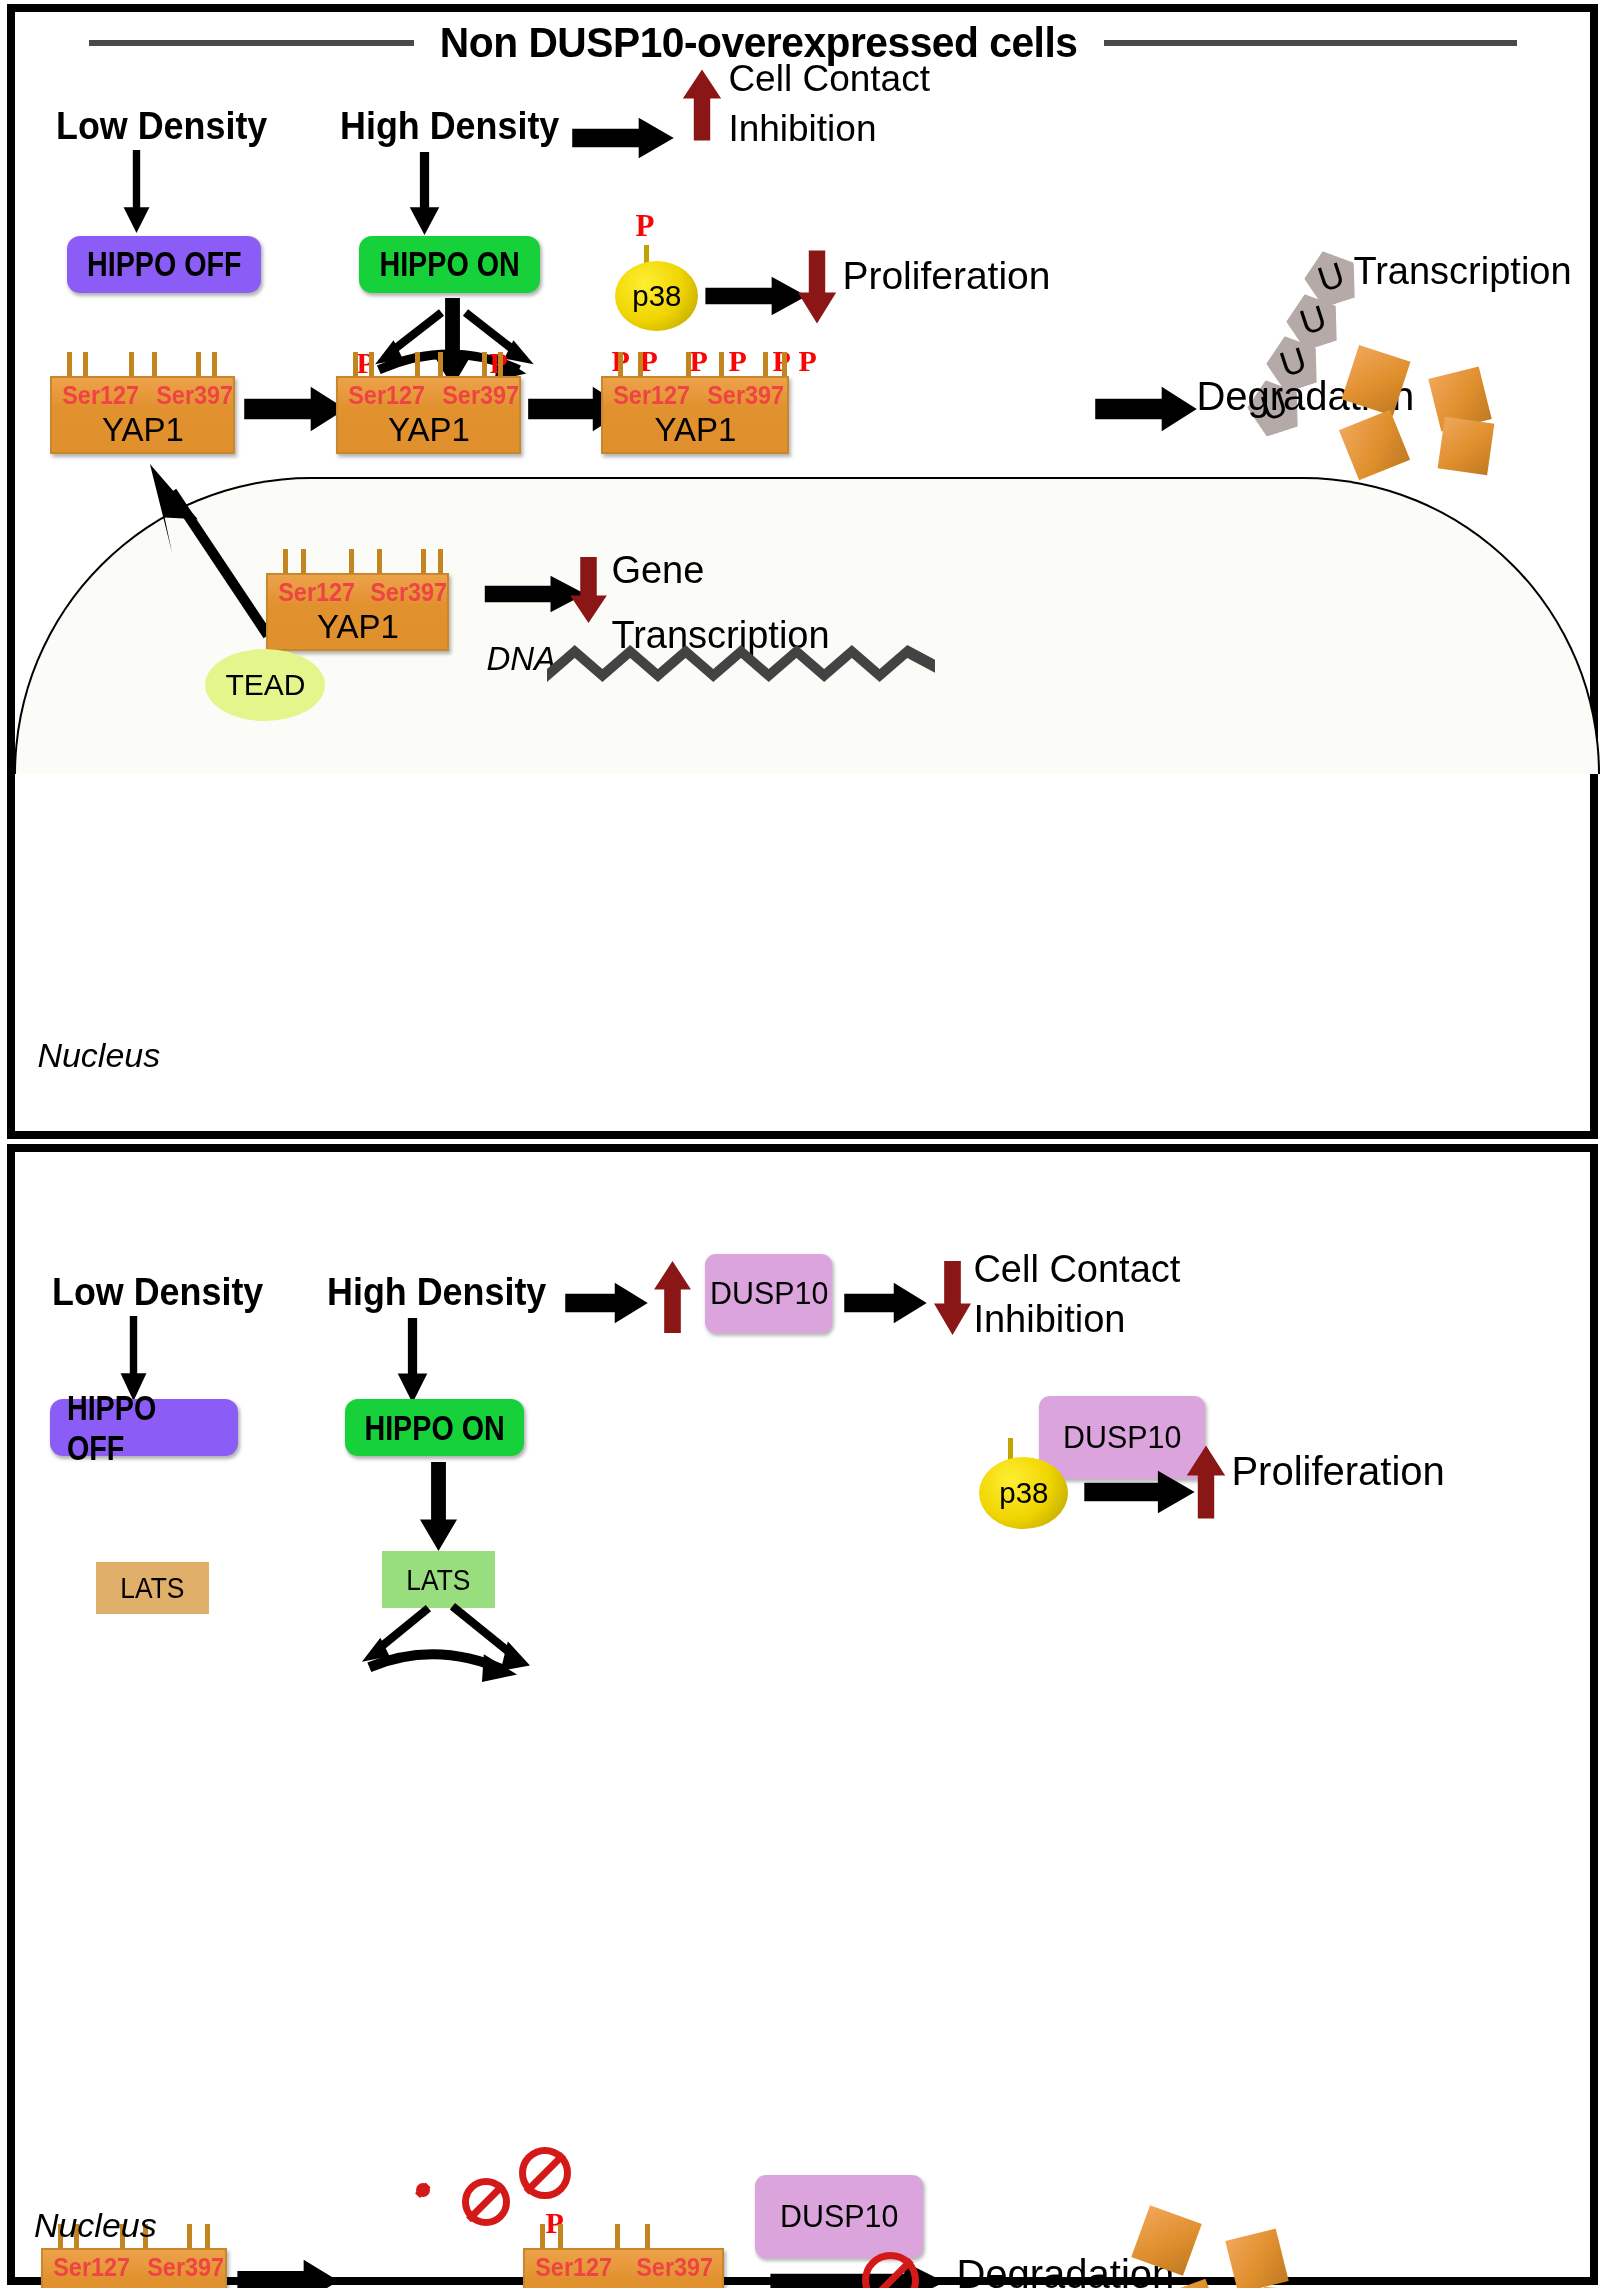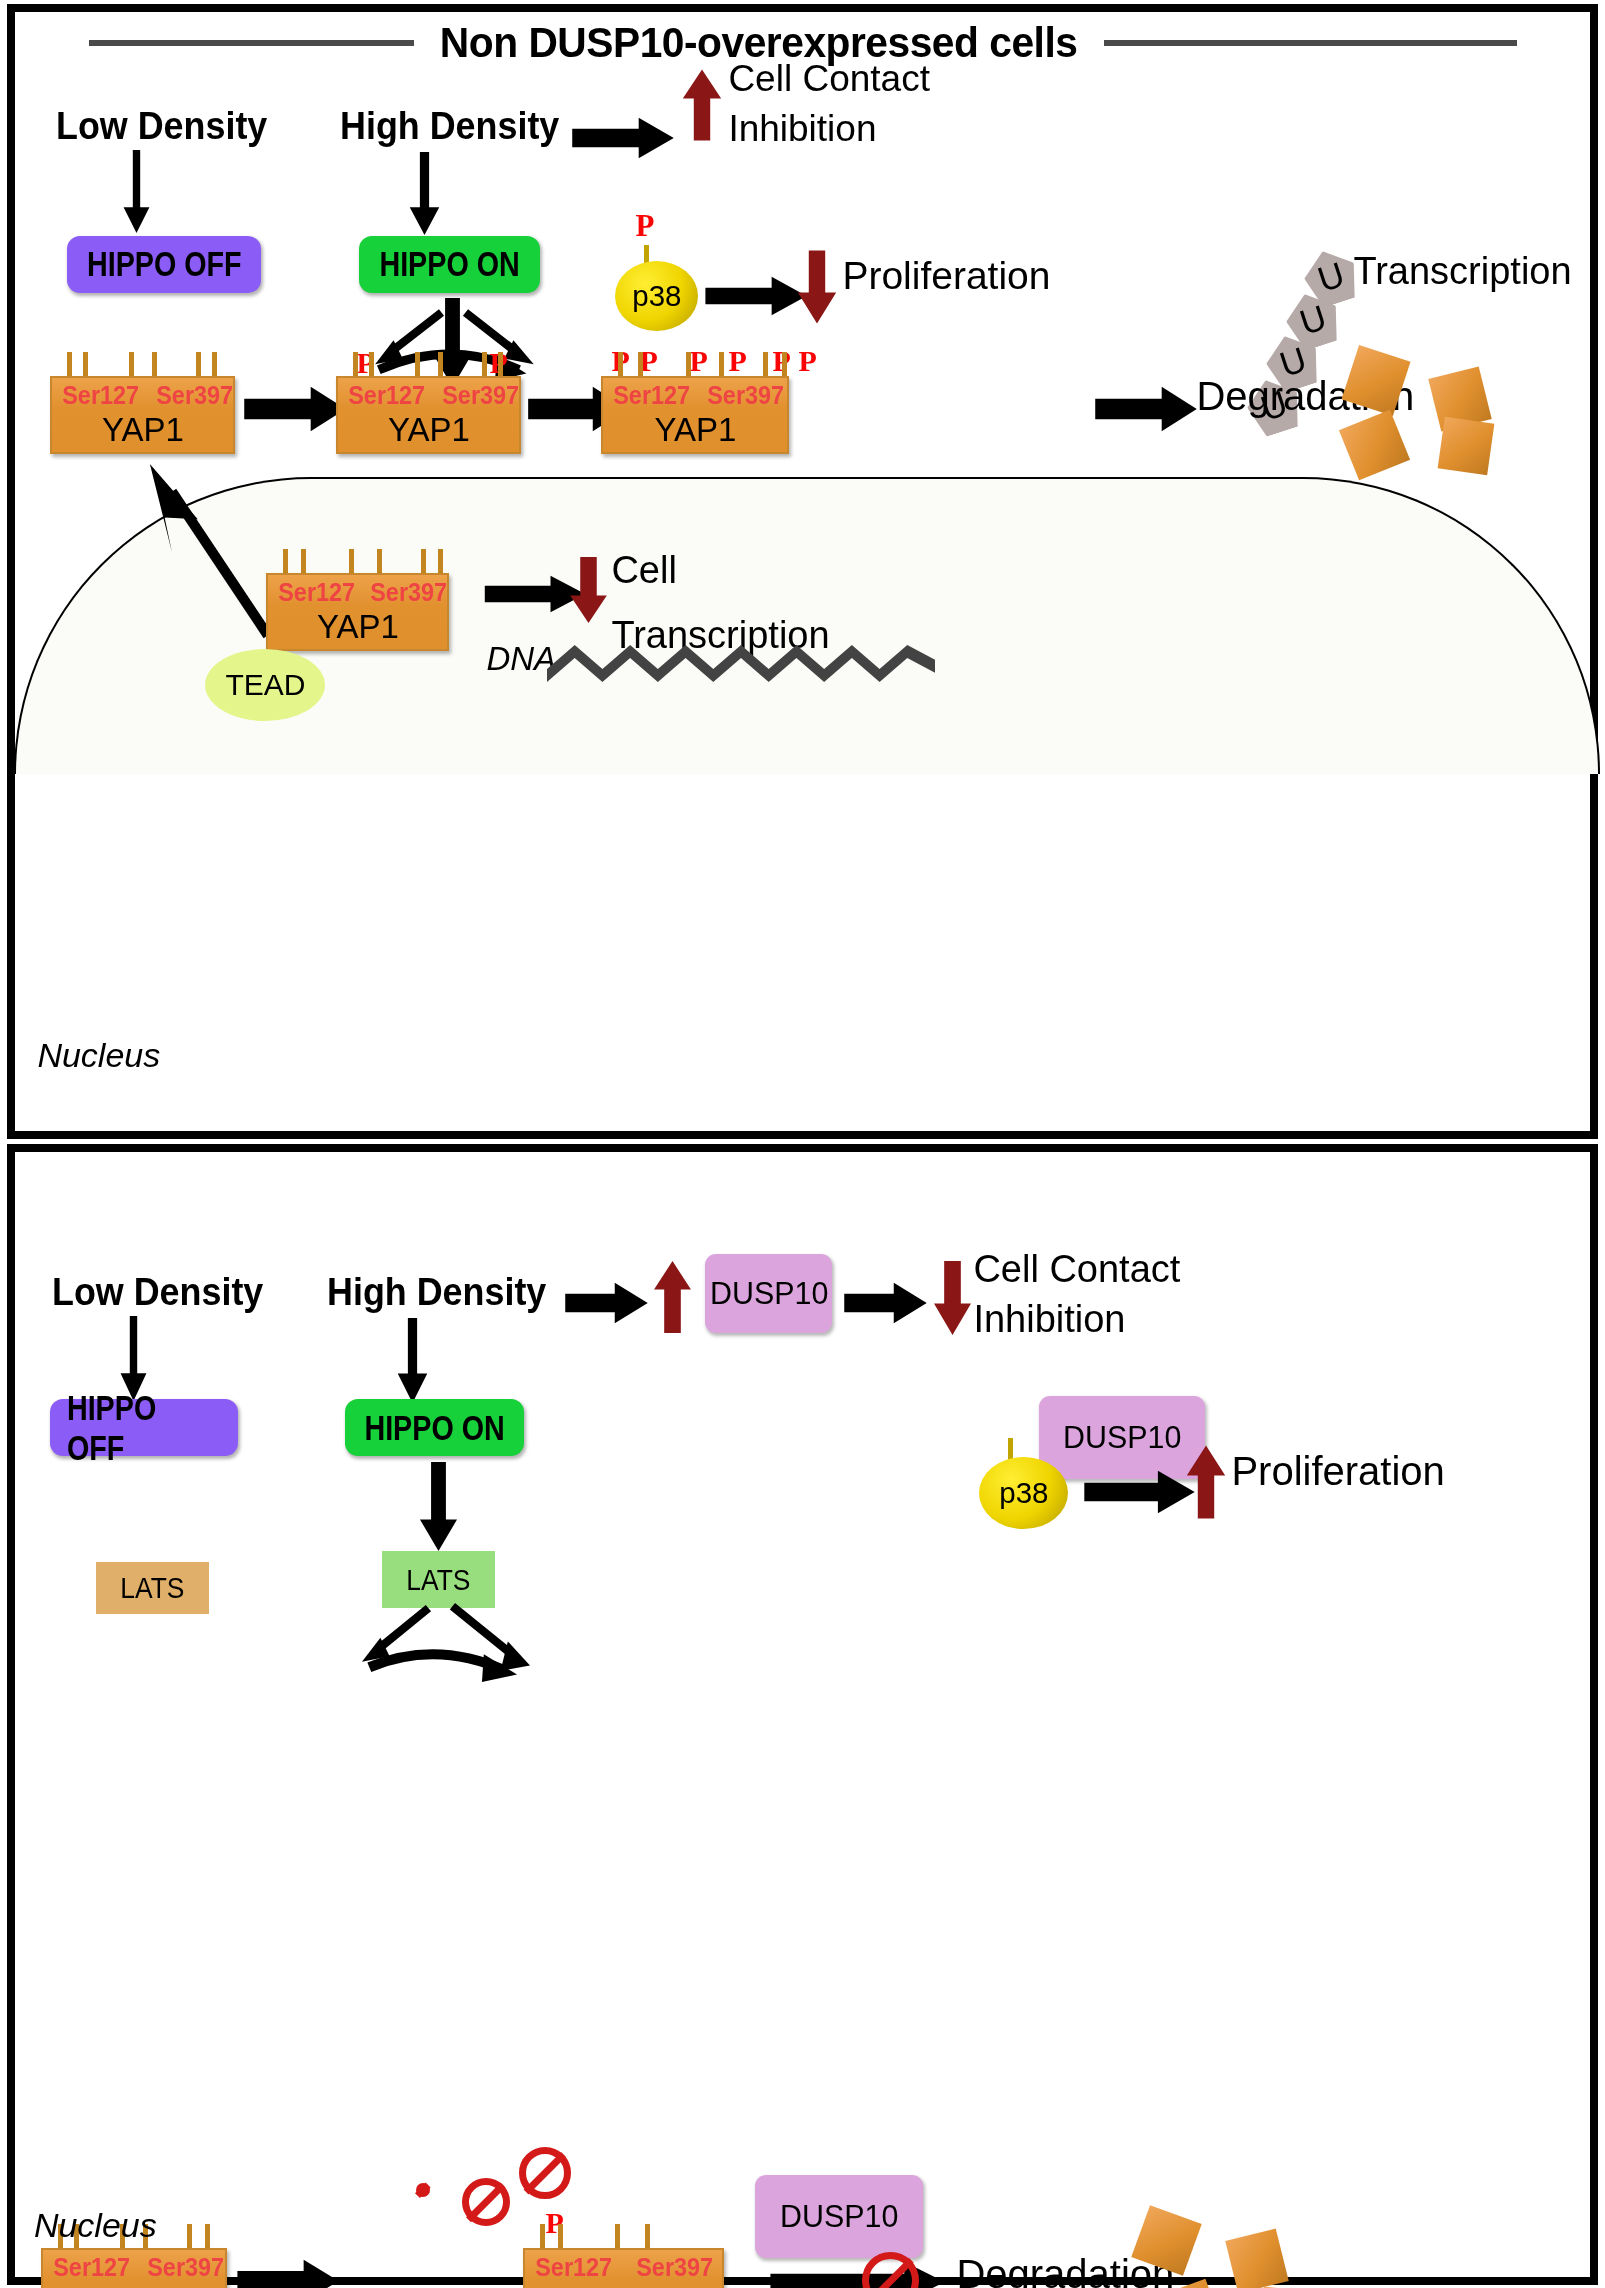--- a/index.html
+++ b/index.html
@@ -258,21 +258,21 @@
     <div class="tead" style="left:190px;top:637px;width:120px;height:72px;">
       <span>TEAD</span>
       </div>
 
     <svg class="arr" style="left:469px;top:561px;width:102px;height:42px;" viewBox="0 0 110 46">
       <path d="M0 14 h72 v-11 L110 23 L72 43 v-11 H0 Z" fill="#000"></path>
     </svg>
     <svg class="arr" style="left:554px;top:545px;width:39px;height:66px;" viewBox="0 0 42 72">
       <path d="M12 0 h18 v42 h11 L21 72 L1 42 h11 Z" fill="#8b1616"></path>
     </svg>
-    <div class="lbl" style="left:596px;top:537px;font-size:38px;">Cell</div>
+    <div class="lbl" style="left:596px;top:537px;font-size:38px;">Gene</div>
     <div class="lbl" style="left:596px;top:602px;font-size:38px;">Transcription</div>
 
     <div class="lbl italic" style="left:471px;top:628px;font-size:33px;">DNA</div>
     <svg class="dna" style="left:532px;top:620px;width:388px;height:50px;" viewBox="0 0 420 54" preserveAspectRatio="none">
       <path d="M0 40 L30 14 L60 40 L90 14 L120 40 L150 14 L180 40 L210 14 L240 40 L270 14 L300 40 L330 14 L360 40 L390 14 L420 30
                L420 44 L390 28 L360 54 L330 28 L300 54 L270 28 L240 54 L210 28 L180 54 L150 28 L120 54 L90 28 L60 54 L30 28 L0 54 Z" fill="#434343"></path>
     </svg>
   </div>
 
   <div class="panel" id="panel-bottom">

